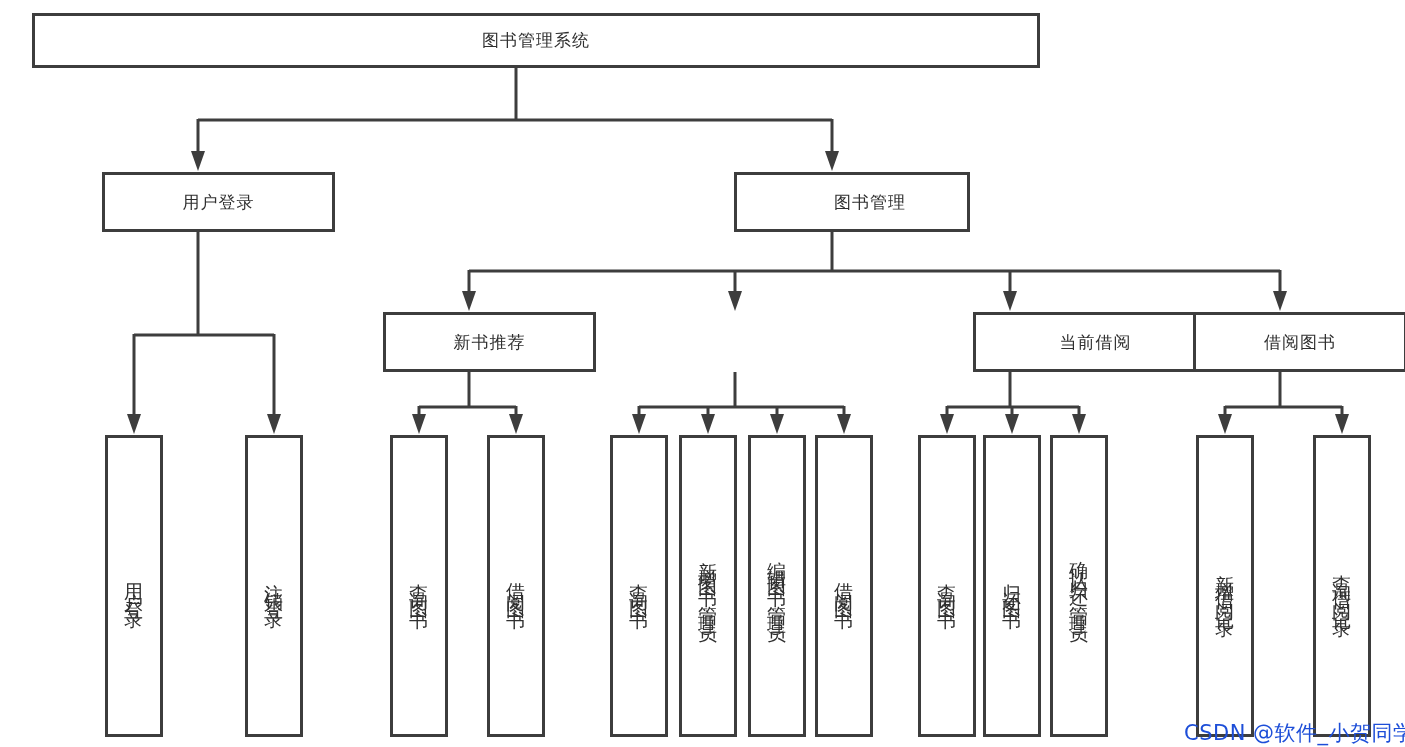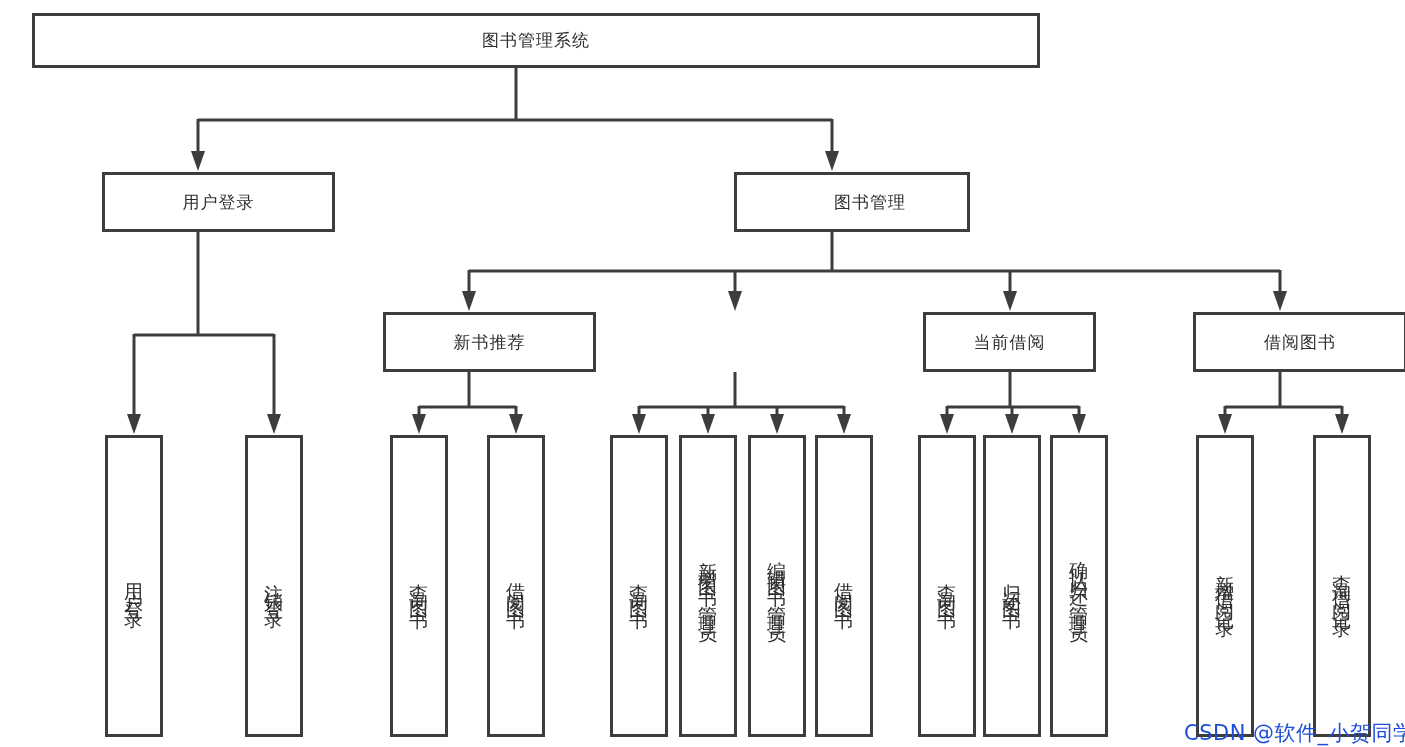--- a/index.html
+++ b/index.html
@@ -122,21 +122,21 @@
   <div class="hbox" style="left:82px;top:172px;width:233px;height:60px;">
     <span>用户登录</span>
   </div>
   <div class="hbox" style="left:714px;top:172px;width:236px;height:60px;padding-left:36px;">
     <span>图书管理</span>
   </div>
 
   <div class="hbox" style="left:363px;top:312px;width:213px;height:60px;">
     <span>新书推荐</span>
   </div>
-  <div class="hbox" style="left:903px;top:312px;width:173px;height:60px;">
+  <div class="hbox" style="left:953px;top:312px;width:245px;height:60px;">
     <span>当前借阅</span>
   </div>
   <div class="hbox" style="left:1173px;top:312px;width:214px;height:60px;">
     <span>借阅图书</span>
   </div>
 
   <div class="vbox" style="left:105px;">
     <span class="vtext">用户登录</span>
   </div>
   <div class="vbox" style="left:245px;">

